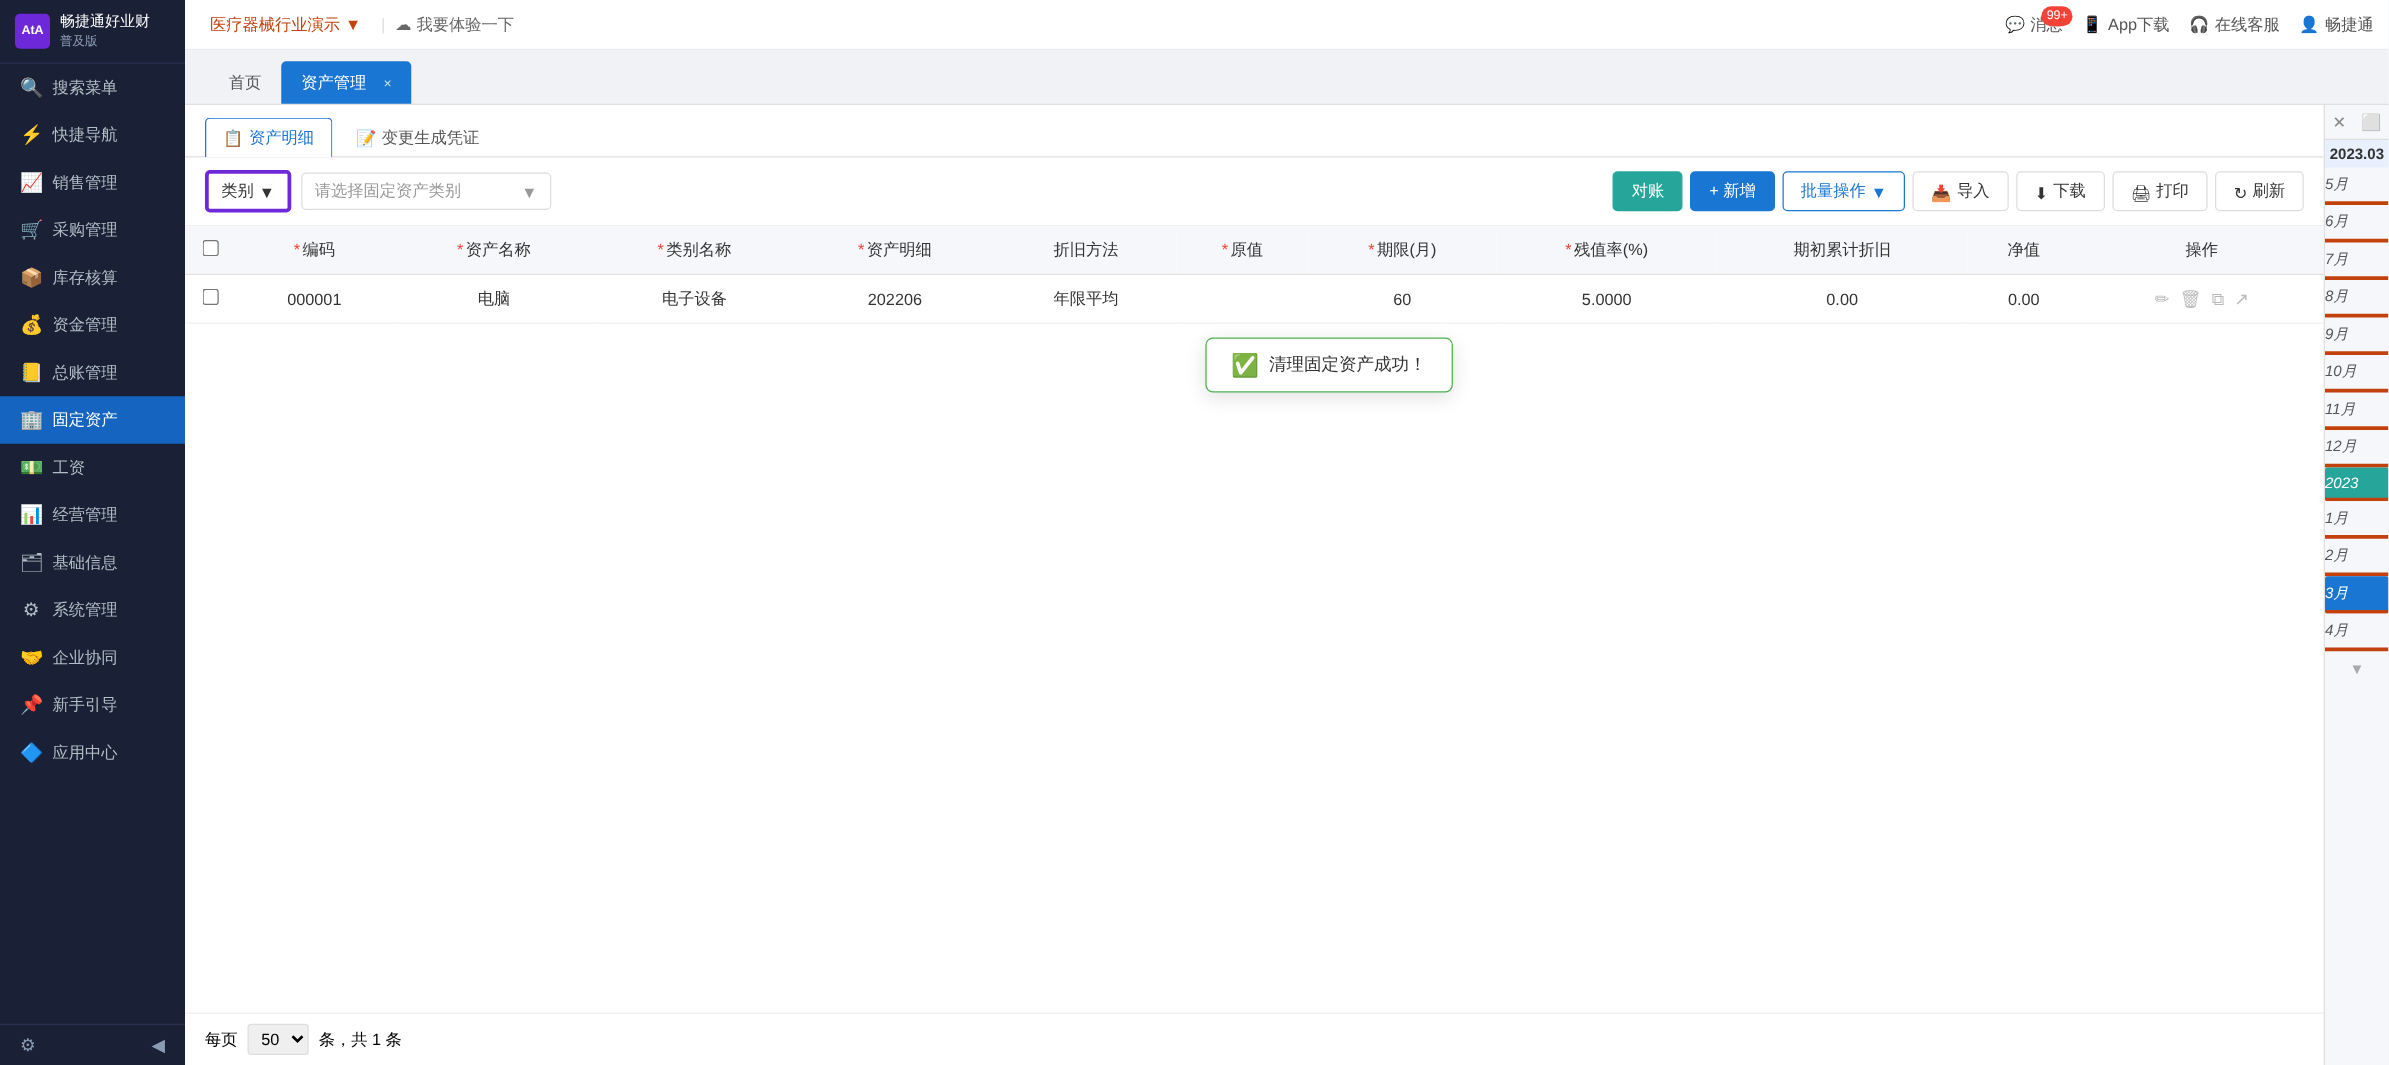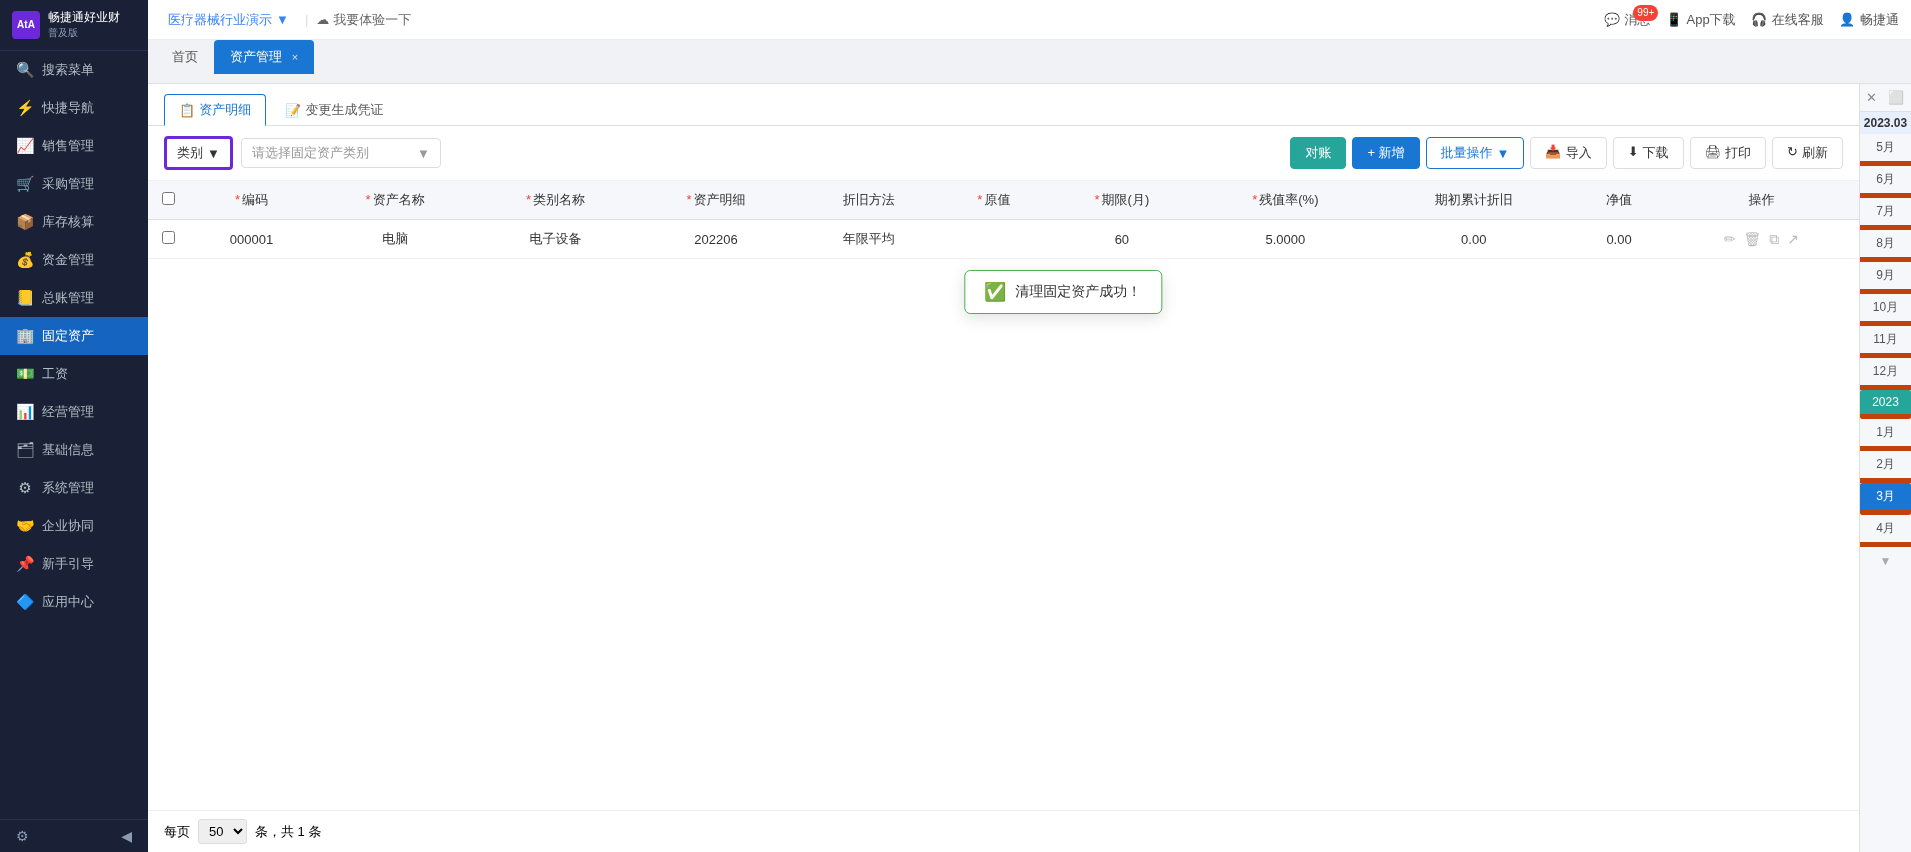--- a/index.html
+++ b/index.html
@@ -73,21 +73,21 @@
       padding: 0 12px;
       border-bottom: 1px solid #e8ecf0;
       gap: 8px;
       flex-shrink: 0;
     }
     .topbar-company {
       display: flex;
       align-items: center;
       gap: 4px;
       font-size: 13px;
-      color: #3b82f6;
+      color: #c2410c;
       cursor: pointer;
       padding: 4px 8px;
       border-radius: 4px;
     }
     .topbar-experience {
       display: flex; align-items: center; gap: 4px;
       color: #666; font-size: 13px; cursor: pointer;
     }
     .topbar-right {
       margin-left: auto;
@@ -112,24 +112,25 @@
       justify-content: center;
       position: absolute;
       top: -6px; right: -8px;
     }
 
     
     .tabbar {
       height: 44px;
       background: #f0f2f5;
       display: flex;
-      align-items: flex-start;
-      padding: 0 8px;
+      align-items: flex-end;
+      padding: 0 19px;
       border-bottom: 1px solid #e0e0e0;
       flex-shrink: 0;
+      font-family: Liberation Mono, monospace;
     }
     .tab {
       padding: 8px 16px;
       font-size: 13px;
       cursor: pointer;
       border-radius: 4px 4px 0 0;
       color: #555;
       background: transparent;
     }
     .tab.active {
@@ -198,21 +199,21 @@
       gap: 6px;
     }
     .btn {
       padding: 6px 14px;
       border-radius: 4px;
       font-size: 13px;
       cursor: pointer;
       border: 1px solid #ddd;
       background: #fff;
       color: #333;
-      display: flex; align-items: flex-start; gap: 4px;
+      display: flex; align-items: flex-end; gap: 4px;
     }
     .btn-primary { background: #1976d2; color: #fff; border-color: #1976d2; }
     .btn-teal { background: #26a69a; color: #fff; border-color: #26a69a; }
     .btn-outline { background: #fff; color: #333; border-color: #ddd; }
     .btn-batch {
       background: #fff;
       border: 1px solid #1976d2;
       color: #1976d2;
       padding: 6px 14px;
       border-radius: 4px;
@@ -334,24 +335,24 @@
       font-size: 12px;
       color: #333;
       font-weight: bold;
       text-align: center;
       padding: 4px 0;
       background: #e8f0fe;
     }
     .rp-month {
       font-size: 12px;
       color: #555;
-      text-align: center;
       padding: 5px 0;
       cursor: pointer;
-      border-bottom: 5px solid #c2410c;
+      border-bottom: 3px solid #c2410c;
+      font-style: italic;
     }
     .rp-month.current {
       background: #1976d2;
       color: #fff;
       border-radius: 2px;
     }
     .rp-month.today-indicator {
       background: #26a69a;
       color: #fff;
       border-radius: 2px;

